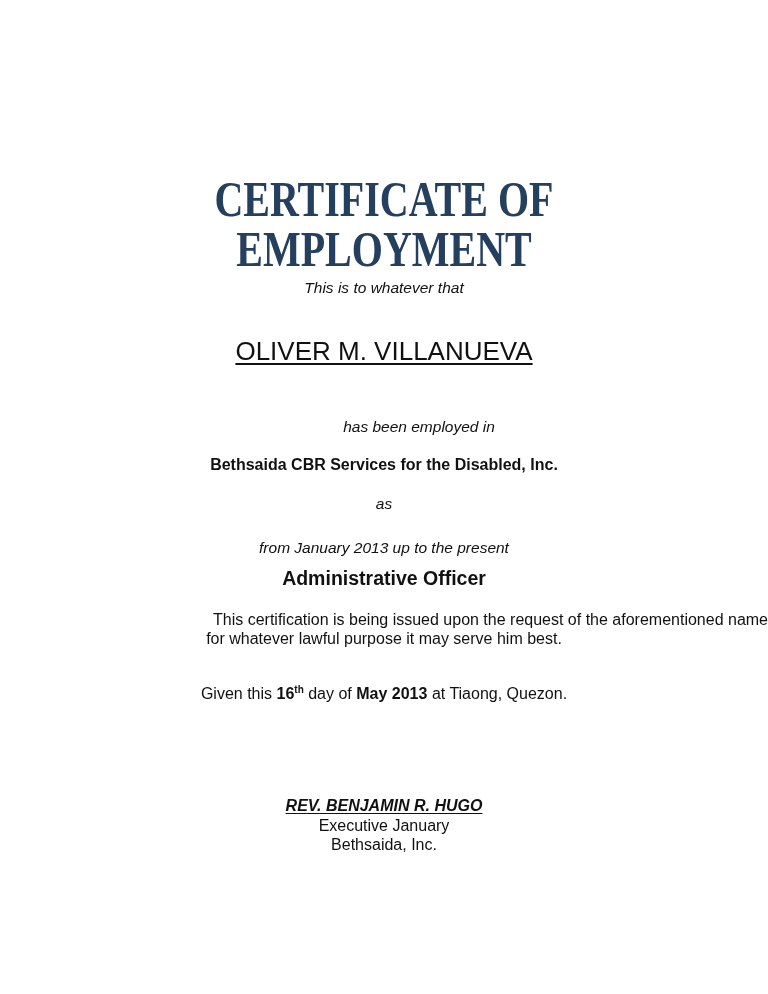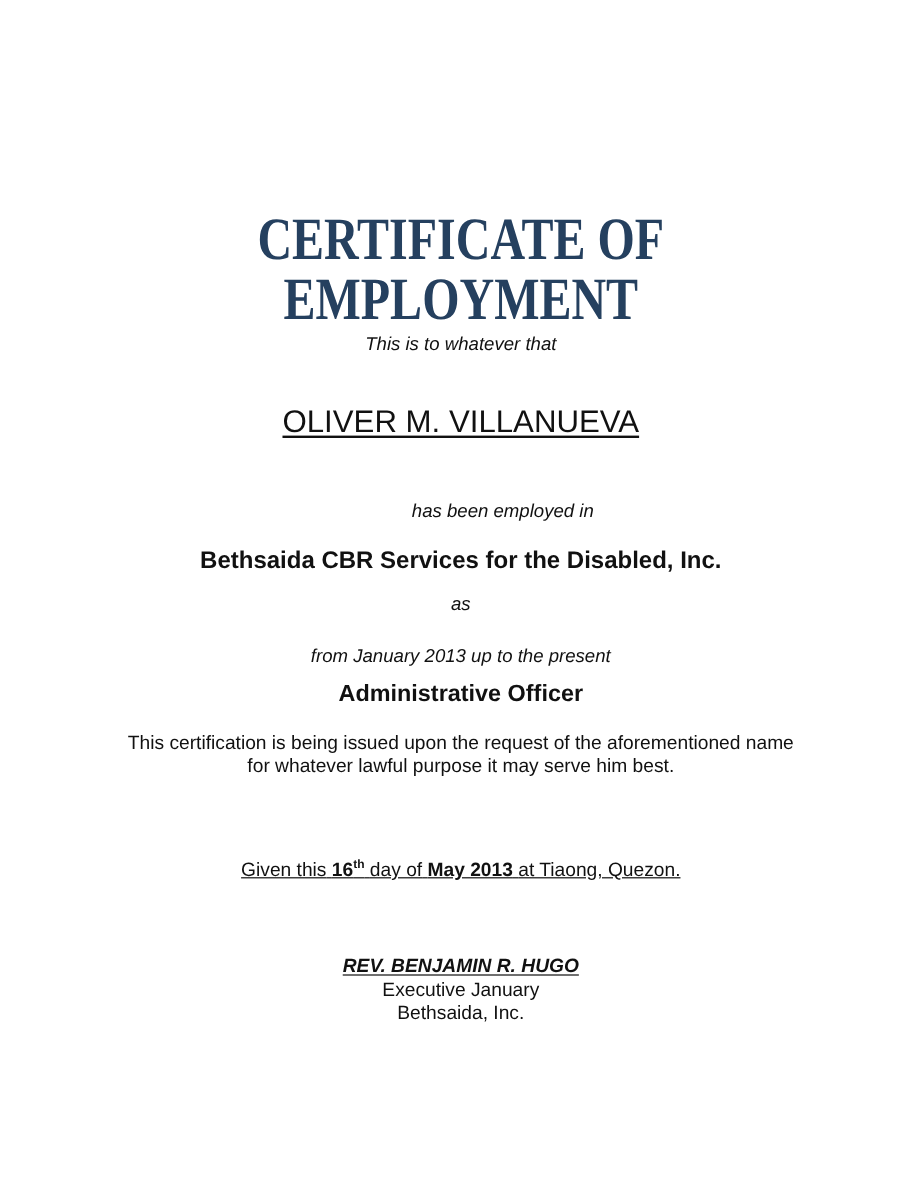--- a/index.html
+++ b/index.html
@@ -5,21 +5,21 @@
     html, body { margin: 0; padding: 0; background: #ffffff; }
     body { width: 768px; height: 994px; position: relative; overflow: hidden;
       font-family: "Liberation Sans", sans-serif; color: #111; }
     .line { position: absolute; left: 0; width: 768px; text-align: center; }
     .title { top: 174px; font-family: "Liberation Serif", serif; font-weight: bold;
       font-size: 50px; letter-spacing: 0px; transform: scaleX(0.80); transform-origin: center;
       color: #25405f; line-height: 50px; }
     .ital { font-style: italic; font-size: 15.5px; }
     .name { top: 336px; font-size: 26px; font-weight: normal; text-decoration: underline;
       text-decoration-thickness: 2px; text-underline-offset: 3px; }
-    .org { top: 456px; font-size: 20px; font-weight: bold; }
+    .org { top: 456px; font-size: 16px; font-weight: bold; }
     .pos { top: 531px; font-size: 19.5px; font-weight: bold; margin-top: 36px; }
     .body { font-size: 16px; }
     .sig { font-size: 16px; }
     .signame { font-weight: bold; text-decoration: underline; text-underline-offset: 2px; font-style: italic; }
     sup { font-size: 10px; }
   </style>
 </head>
 <body>
 
 <div>
@@ -32,24 +32,24 @@
   <div class="line ital" style="top:418px;padding-left:35px;">has been employed in</div>
 
   <div class="line org">Bethsaida CBR Services for the Disabled, Inc.</div>
 
   <div class="line ital" style="top:495px;">as</div>
 
   <div class="line pos">Administrative Officer</div>
 
   <div class="line ital" style="top:539px;font-style:italic;">from January 2013 up to the present</div>
 
-  <div class="line body" style="top:611px;">This certification is being issued upon the request of the aforementioned name</div>
+  <div class="line body" style="top:611px;text-align:right;">This certification is being issued upon the request of the aforementioned name</div>
   <div class="line body" style="top:630px;">for whatever lawful purpose it may serve him best.</div>
 
-  <div class="line body" style="top:716px;text-decoration:underline;">
+  <div class="line body" style="top:684px;">
     <span>Given this</span>
     <b><span>16</span><sup>th</sup></b>
     <span>day of</span>
     <b>May 2013</b>
     <span>at Tiaong, Quezon.</span>
   </div>
 
   <div class="line sig signame" style="top:797px;">REV. BENJAMIN R. HUGO</div>
   <div class="line sig" style="top:817px;">Executive January</div>
   <div class="line sig" style="top:836px;">Bethsaida, Inc.</div>

